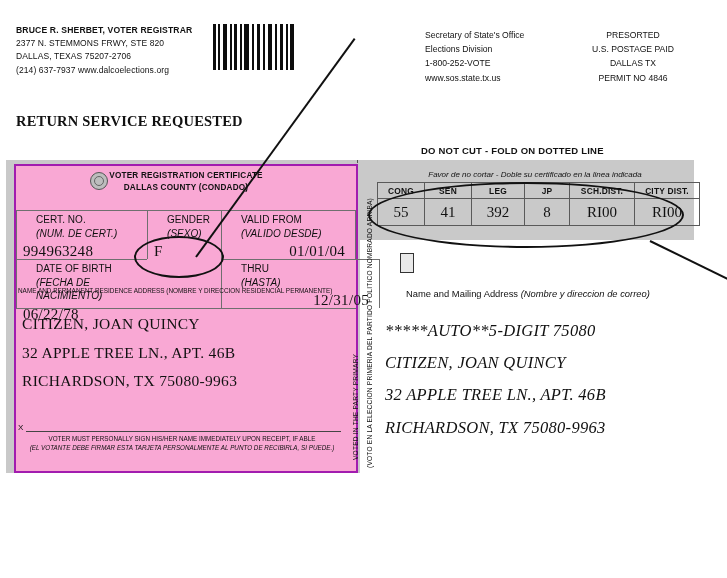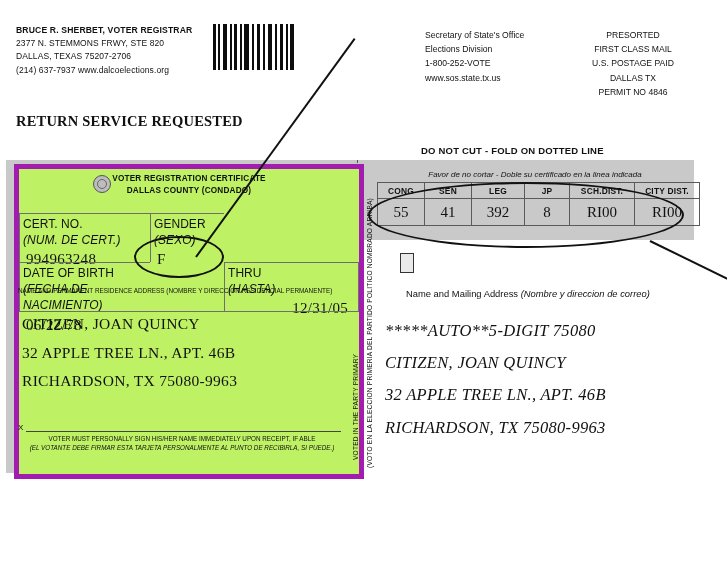--- a/index.html
+++ b/index.html
@@ -86,22 +86,22 @@
     position: absolute;
     left: 6px; top: 160px;
     width: 688px; height: 313px;
     background: #c9c9c9;
   }
 
   .cert-card {
     position: absolute;
     left: 14px; top: 164px;
     width: 340px; height: 305px;
-    background: #bef264;
-    border: 5px solid #a21caf;
+    background: #f9a8d4;
+    border: 2px solid #a21caf;
   }
 
   .cert-head {
     position: absolute;
     left: 0; top: 4px;
     width: 100%;
     text-align: center;
     font-size: 8.2px;
     line-height: 1.5;
   }
@@ -126,24 +126,25 @@
     border-radius: 50%;
   }
 
   .cell {
     position: absolute;
     border-top: 1px solid #6f6f6f;
     border-left: 1px solid #6f6f6f;
     box-sizing: border-box;
   }
   .cell .lbl {
-    font-size: 12px;
+    font-size: 10px;
     line-height: 1.35;
     padding: 2px 3px 0 3px;
     letter-spacing: .05px;
+    margin-left: 16px;
   }
   .cell .lbl .it { font-style: italic; display: block; }
   .cell .val {
     font-family: "Liberation Serif", serif;
     font-size: 15px;
     padding-left: 6px;
     margin-top: 3px;
     letter-spacing: .3px;
   }
   .cell .val.right {
@@ -312,21 +313,20 @@
 
   <div class="sos-block">
     <div>Secretary of State's Office</div>
     <div>Elections Division</div>
     <div>1-800-252-VOTE</div>
     <div>www.sos.state.tx.us</div>
   </div>
 
   <div class="presort-block">
     <div>PRESORTED</div>
-    <div>FIRST CLASS MAIL</div>
     <div>U.S. POSTAGE PAID</div>
     <div>DALLAS TX</div>
     <div>PERMIT NO 4846</div>
   </div>
 
   <div class="return-service">RETURN SERVICE REQUESTED</div>
   <div class="do-not-cut">DO NOT CUT - FOLD ON DOTTED LINE</div>
 
   <div class="grey-panel"></div>
   <div class="whiteout" style="left:360px; top:240px; width:334px; height:233px;"></div>
@@ -348,29 +348,36 @@
       </div>
       <div class="val">994963248</div>
     </div>
     <div class="cell" style="left:131px; top:44px; width:74px; height:49px;">
       <div class="lbl">
         <span>GENDER</span>
         <span class="it">(SEXO)</span>
       </div>
       <div class="val">F</div>
     </div>
+    <div class="cell" style="left:205px; top:44px; width:135px; height:49px; border-right:1px solid #6f6f6f;">
+      <div class="lbl">
+        <span>VALID FROM</span>
+        <span class="it">(VALIDO DESDE)</span>
+      </div>
+      <div class="val right">01/01/04</div>
+    </div>
 
     <div class="cell" style="left:0; top:93px; width:131px; height:49px;">
       <div class="lbl">
         <span>DATE OF BIRTH</span>
         <span class="it">(FECHA DE NACIMIENTO)</span>
       </div>
       <div class="val">06/22/78</div>
     </div>
-    <div class="cell" style="left:205px; top:93px; width:135px; height:49px; border-right:1px solid #6f6f6f;">
+    <div class="cell" style="left:205px; top:93px; width:159px; height:49px; border-right:1px solid #6f6f6f;">
       <div class="lbl">
         <span>THRU</span>
         <span class="it">(HASTA)</span>
       </div>
       <div class="val right">12/31/05</div>
     </div>
 
     <div class="cell" style="left:0; top:142px; width:340px; height:0;"></div>
   </div>
 

